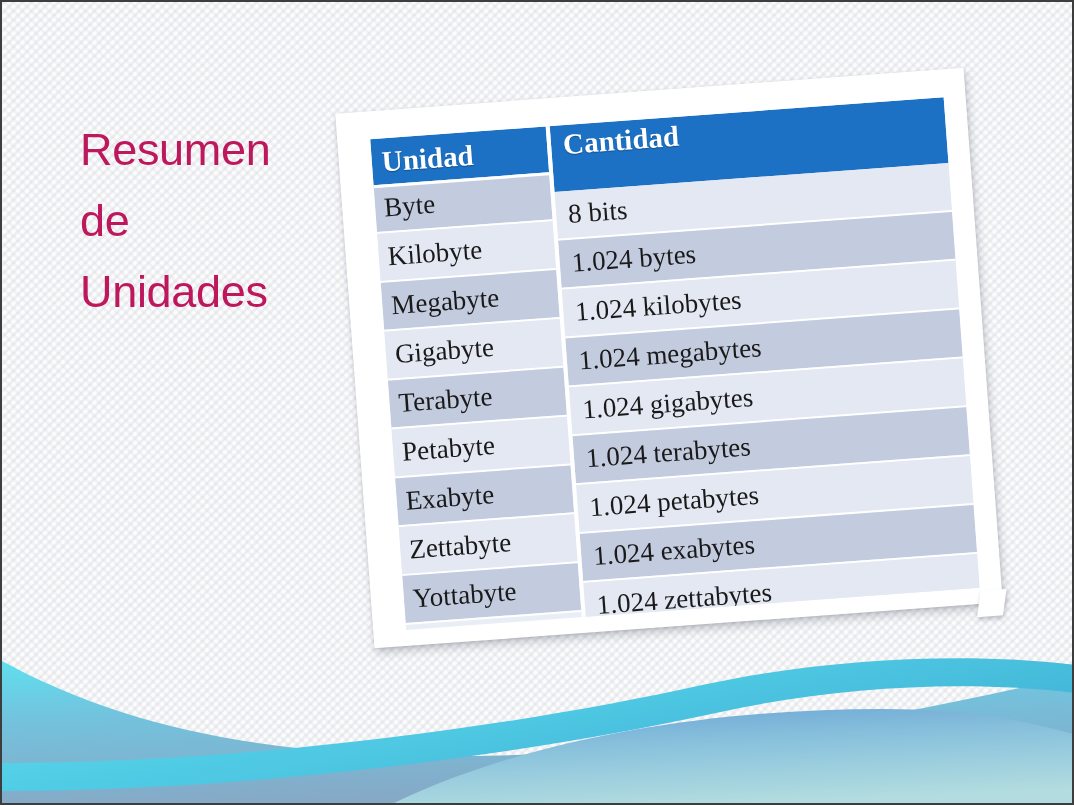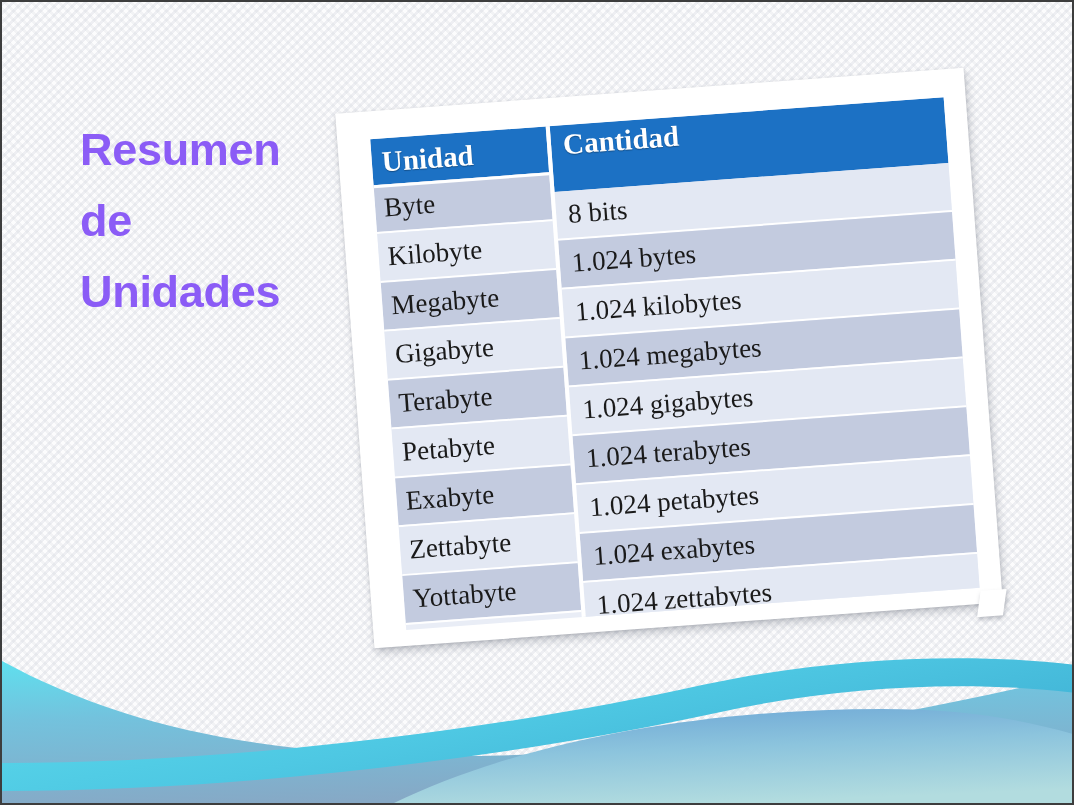--- a/index.html
+++ b/index.html
@@ -40,23 +40,23 @@
     height: 190px;
     pointer-events: none;
   }
 
   
   #title {
     position: absolute;
     left: 78px;
     top: 112px;
     width: 290px;
-    color: #8b5cf6;
+    color: #be185d;
     font-size: 45px;
-    font-weight: bold;
+    font-weight: normal;
     line-height: 71px;
     letter-spacing: -0.3px;
     white-space: pre-line;
   }
 
   
   #table-card-wrap {
     position: absolute;
     left: 352px;
     top: 88px;

